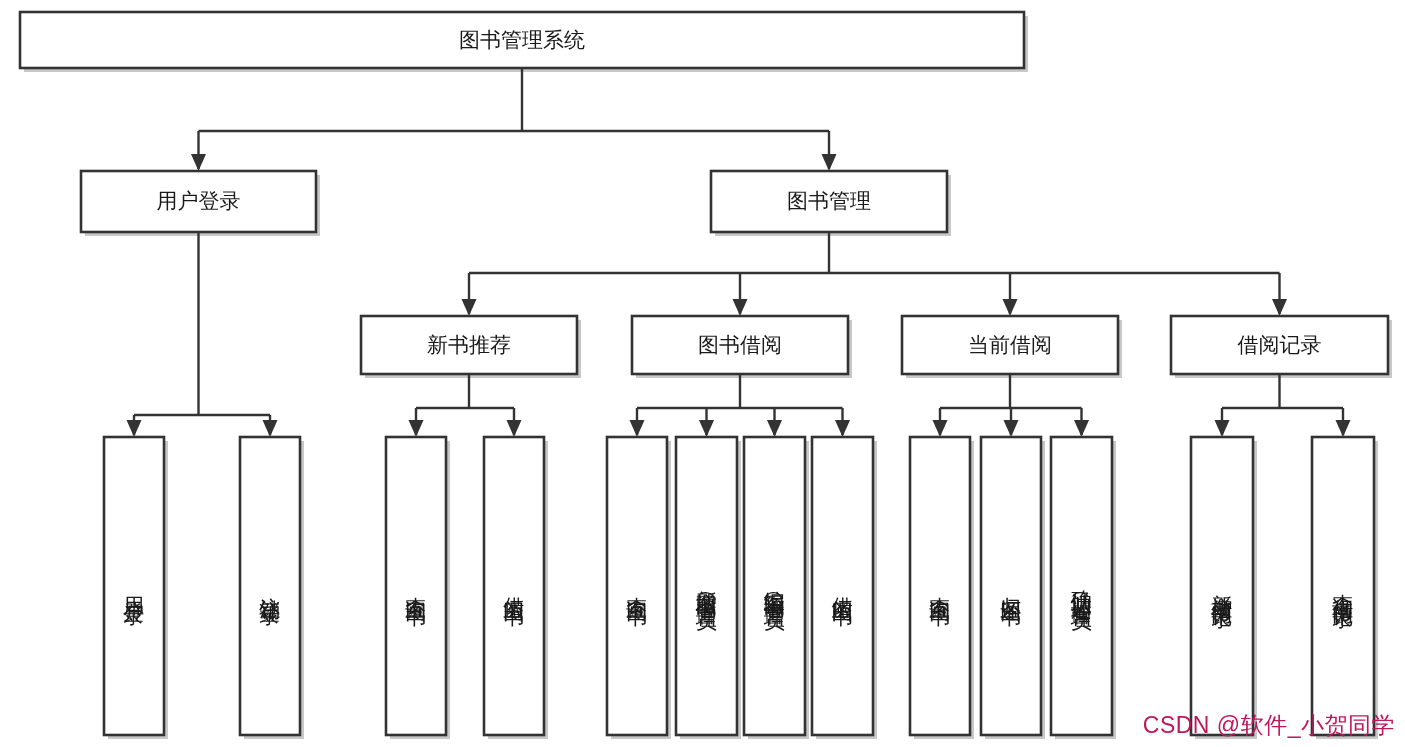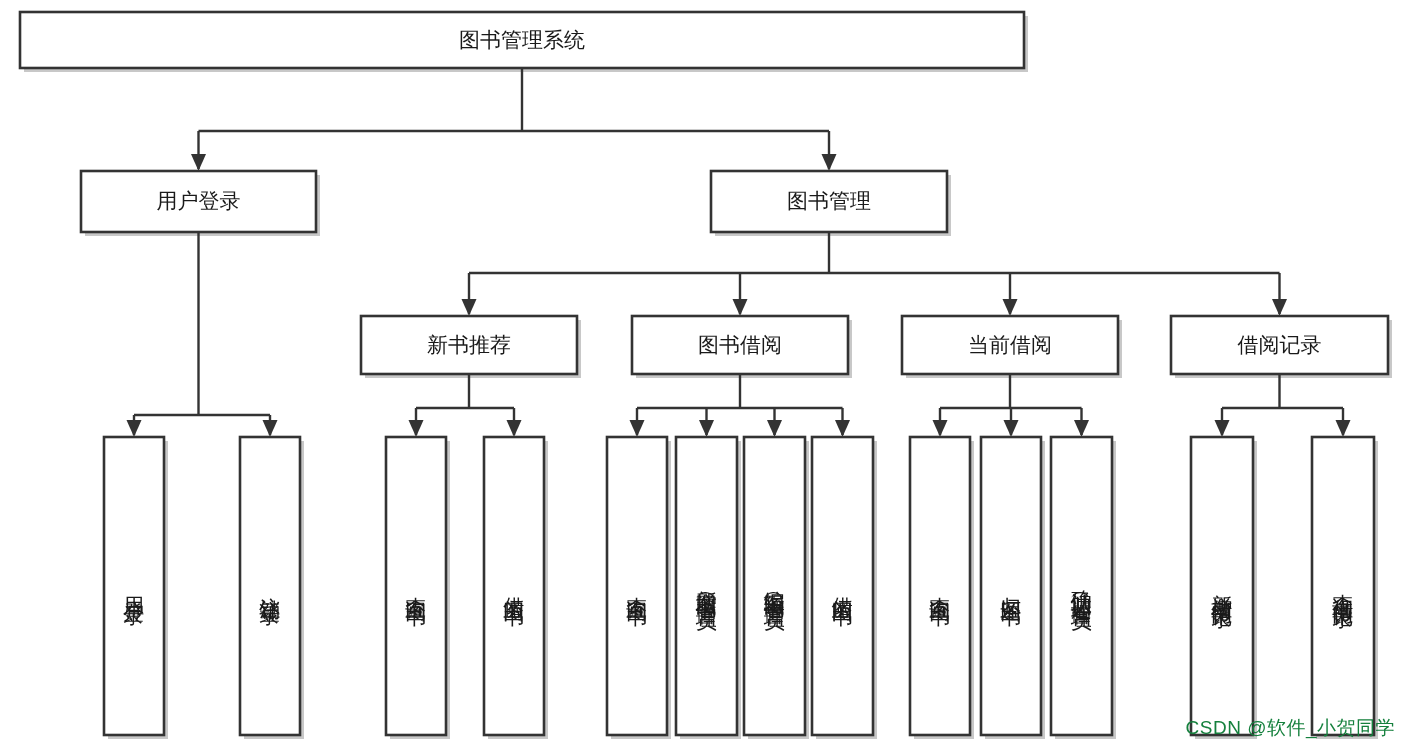--- a/index.html
+++ b/index.html
@@ -68,22 +68,22 @@
     justify-content: center;
     white-space: nowrap;
     pointer-events: none;
     user-select: none;
   }
   .watermark {
     position: absolute;
     right: 10px;
     bottom: 6px;
     font-family: "Liberation Sans", "DejaVu Sans", sans-serif;
-    font-size: 19px;
-    color: #15803d;
+    font-size: 23px;
+    color: #be185d;
     letter-spacing: 0.5px;
     white-space: nowrap;
     margin-top: 40px;
   }
 </style>
 </head>
 <body>
 
 <div id="diagram-root">
 

